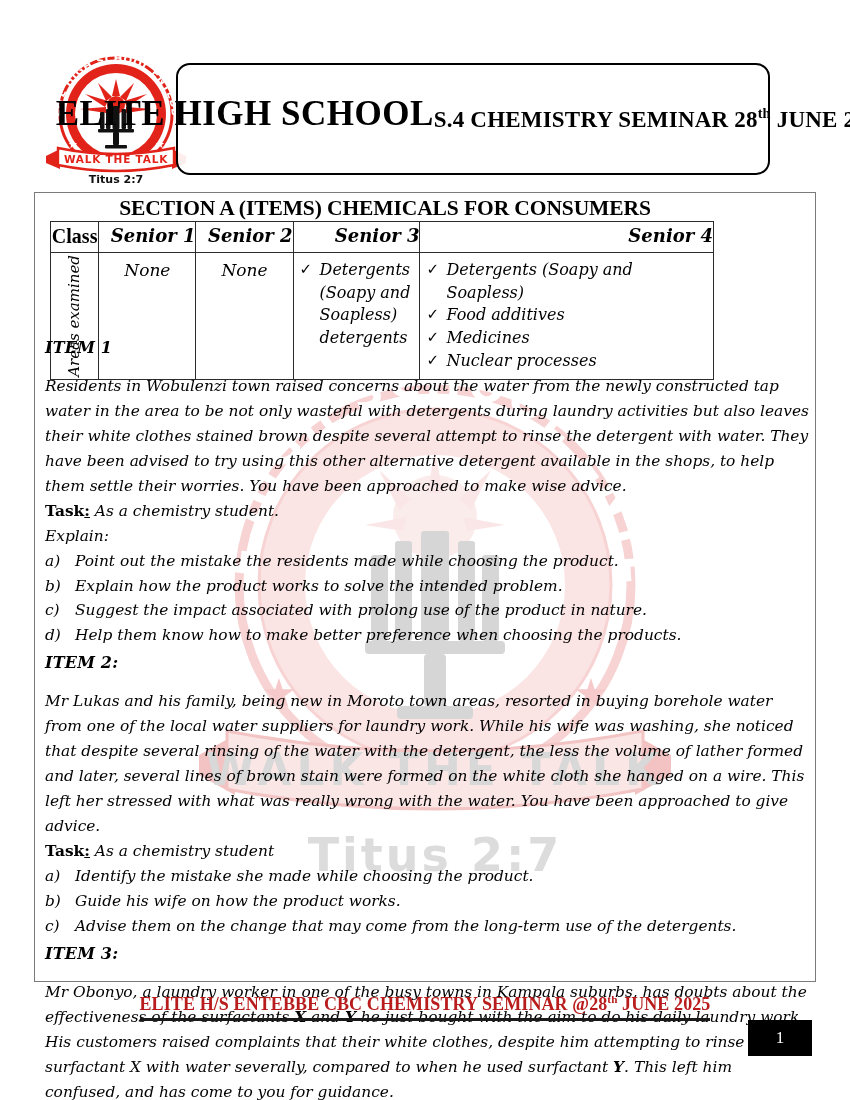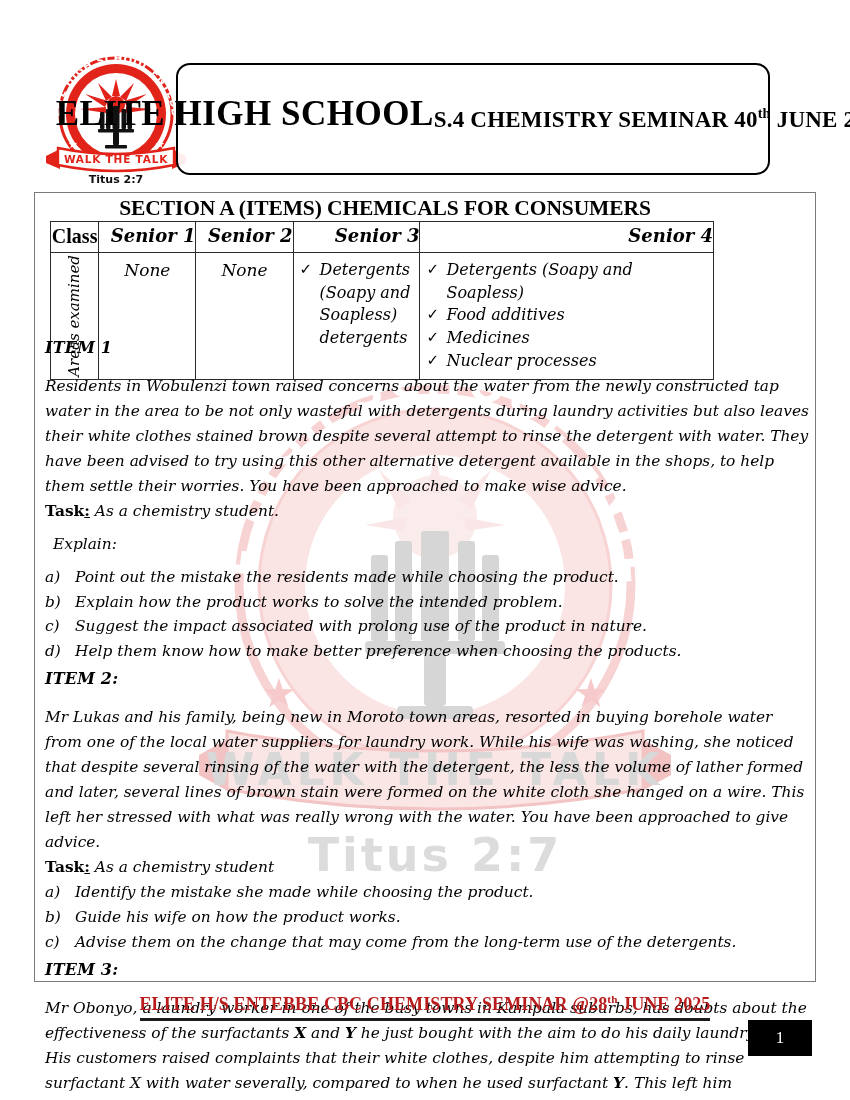--- a/index.html
+++ b/index.html
@@ -228,21 +228,21 @@
     margin: 13px 0 0 0;
     text-align: left;
   }
   .task-line { margin: 0; }
   .task-label {
     font-weight: bold;
     font-style: normal;
     font-family: "DejaVu Serif", serif;
   }
   .task-label .colon { text-decoration: underline; }
-  .explain-line { margin: 8px; }
+  .explain-line { margin: 0; }
   ol.lettered {
     list-style: none;
     margin: 0;
     padding: 0;
   }
   ol.lettered li {
     display: flex;
     align-items: flex-start;
   }
   ol.lettered li .lbl {
@@ -382,21 +382,21 @@
       <polygon points="4,104 18,97 18,117 4,111" fill="#e2231a"></polygon>
       <polygon points="144,104 130,97 130,117 144,111" fill="#e2231a"></polygon>
       <path d="M 16,96 Q 74,108 132,96 L 132,113 Q 74,125 16,113 Z" fill="#ffffff" stroke="#e2231a" stroke-width="2.4"></path>
       <text x="74" y="111" text-anchor="middle" font-family="DejaVu Sans, sans-serif" font-size="10.5" font-weight="bold" fill="#e2231a" letter-spacing="0.8">WALK THE TALK</text>
       <text x="74" y="131" text-anchor="middle" font-family="DejaVu Sans, sans-serif" font-size="11" font-weight="bold" fill="#111111">Titus 2:7</text>
     </svg>
   </div>
 
   <div id="title-box">
     <div id="school-name">ELITE HIGH SCHOOL</div>
-    <div id="seminar-line"><span>S.4 CHEMISTRY SEMINAR 40</span><sup>th</sup><span> JUNE 2025</span></div>
+    <div id="seminar-line"><span>S.4 CHEMISTRY SEMINAR 28</span><sup>th</sup><span> JUNE 2025</span></div>
   </div>
 
   <div id="main-frame"></div>
 
   <div id="section-title">SECTION A (ITEMS) CHEMICALS FOR CONSUMERS</div>
 
   <table id="areas-table">
     <tbody>
         <tr>
       <th class="th-class col-areas">Class</th>

